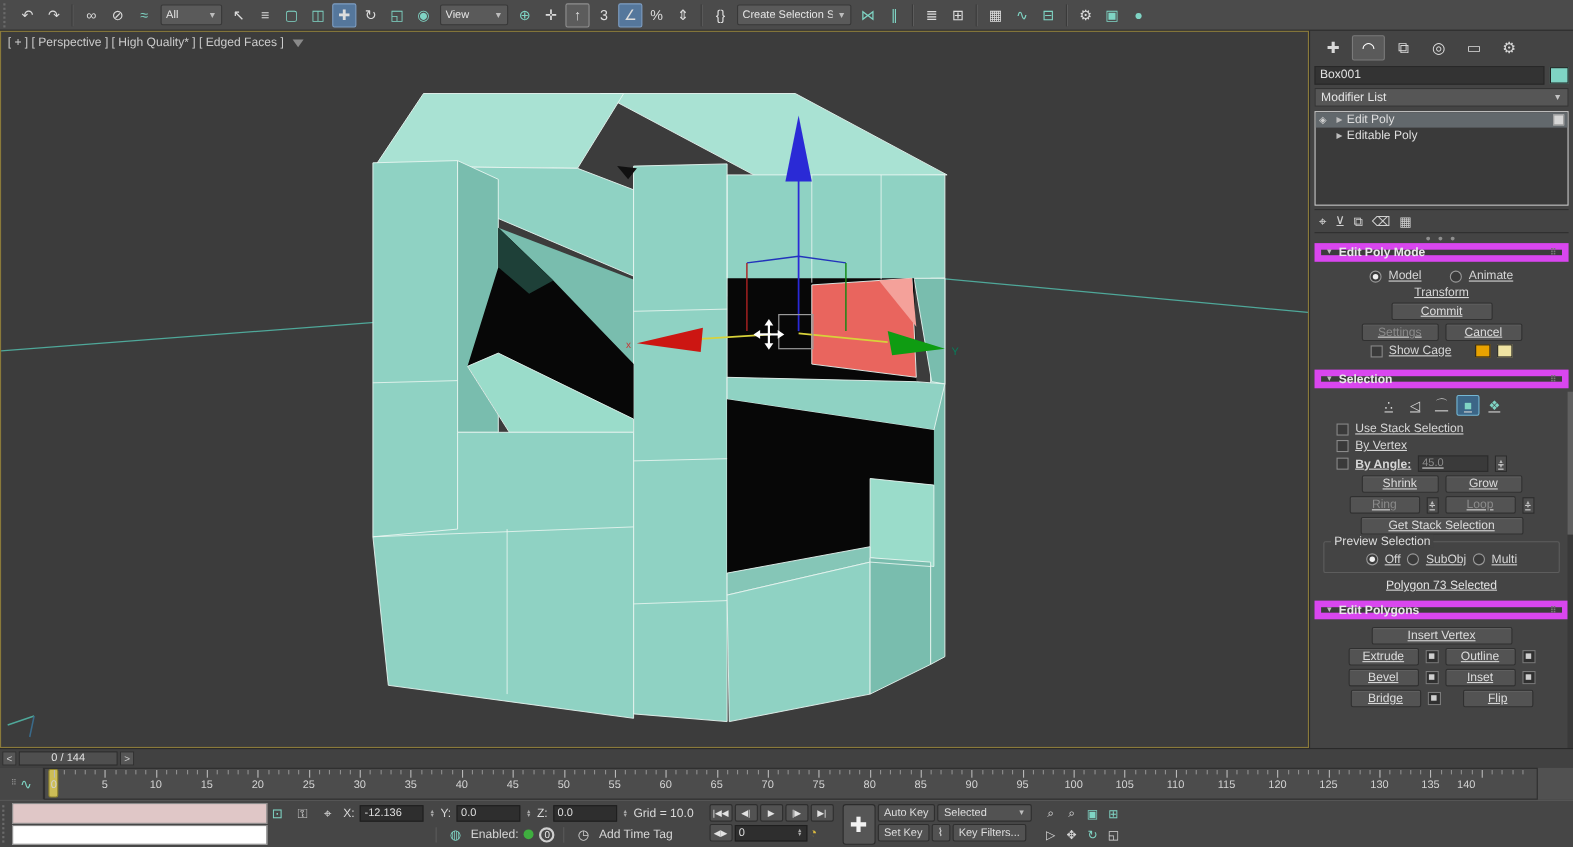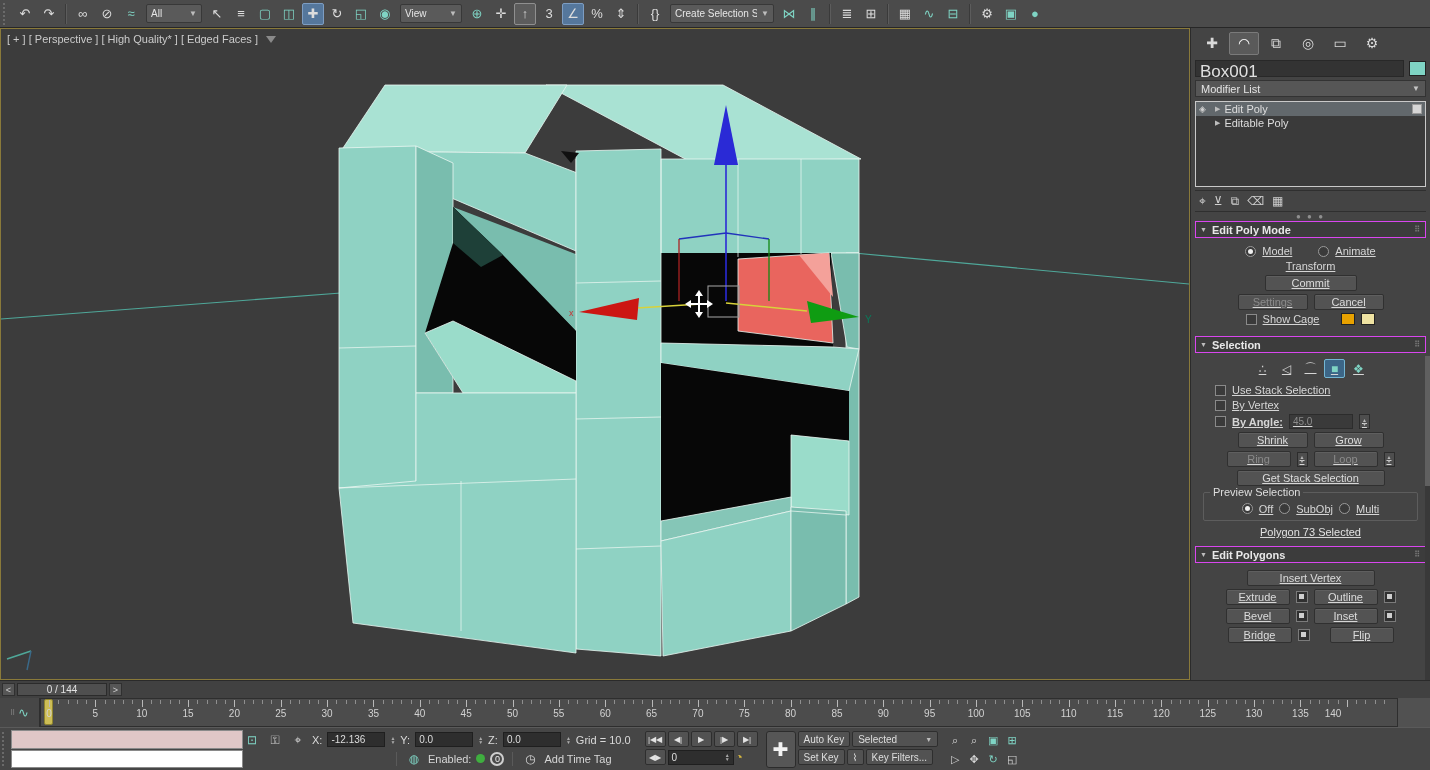--- a/index.html
+++ b/index.html
@@ -36,40 +36,40 @@
 
   
   #cmdpanel { position:relative; width:240px; height:652px; background:#444444; overflow:hidden;
     border-left:1px solid #2b2b2b; padding:2px 4px 0 4px; }
   #tabs { display:flex; align-items:center; height:26px; gap:2px; padding-left:2px; }
   .tab { width:30px; height:23px; display:flex; align-items:center; justify-content:center;
     font-size:14px; color:#d9d9d9; border-radius:2px; }
   .tab.active { background:#5a5a5a; border:1px solid #7a7a7a; color:#fff; }
   #namerow { display:flex; align-items:center; gap:5px; height:24px; }
   #objname { flex:1; height:17px; background:#333333; border:1px solid #282828;
-    color:#e0e0e0; padding:1px 4px; font-size:17px; }
+    color:#e0e0e0; padding:1px 4px; font-size:11px; }
   #objcolor { width:17px; height:15px; background:var(--accent-teal); border:1px solid #222; }
   #modlist { display:flex; align-items:center; justify-content:space-between; height:17px;
     background:#565656; border:1px solid #333; padding:0 5px; font-size:11px; color:#e4e4e4; margin-bottom:4px; }
   #modlist .dda { font-size:8px; color:#c4c4c4; }
   #stackbox { height:86px; background:#3a3a3a; border:1px solid #c9c9c9; margin-bottom:3px; overflow:hidden; }
   .stackrow { display:flex; align-items:center; height:14px; padding:0 3px; gap:4px; font-size:11px; color:#dedede; }
   .stackrow.active { background:#62686c; }
   .stackrow .sicon { font-size:9px; color:#cfcfcf; width:12px; }
   .stackrow .sexp { font-size:7px; color:#bdbdbd; }
   .stackrow .sbulb { margin-left:auto; width:10px; height:10px; background:#d6d6d6; border:1px solid #9a9a9a; }
   .stackrow:not(.active) .sbulb { display:none; }
   #stacktools { display:flex; align-items:center; height:22px; gap:8px; padding:0 4px;
     border-top:1px solid #2f2f2f; border-bottom:1px solid #2f2f2f; }
   #stacktools .stbtn { font-size:12px; color:#cfcfcf; }
   #splitter { height:9px; display:flex; align-items:center; justify-content:center; color:#8f8f8f;
     font-size:8px; letter-spacing:2px; }
 
   .rollout { margin-bottom:2px; }
-  .rhead { height:17px; background:#3c3c3c; border:1px solid #d946ef; display:flex; align-items:center;
+  .rhead { height:17px; background:#3c3c3c; border:6px solid #d946ef; display:flex; align-items:center;
     padding:0 4px; gap:5px; font-weight:bold; font-size:11px; color:#e8e8e8; }
   .rhead .arr { font-size:7px; color:#bdbdbd; }
   .rhead .grip { margin-left:auto; color:#777; font-size:8px; letter-spacing:1px; }
   .rbody { padding:4px 6px 6px 6px;text-decoration:underline; }
   .crow { display:flex; align-items:center; justify-content:center; gap:6px; margin:3px 0; }
   .crow.left { justify-content:flex-start; padding-left:14px; }
   .btn { background:#535353; border:1px solid #303030; border-radius:2px; color:#dcdcdc;
     font-size:11px; height:16px; display:inline-flex; align-items:center; justify-content:center;
     padding:0 6px; box-shadow:inset 0 1px 0 rgba(255,255,255,0.07); }
   .btn.dis { color:#8b8b8b; }

